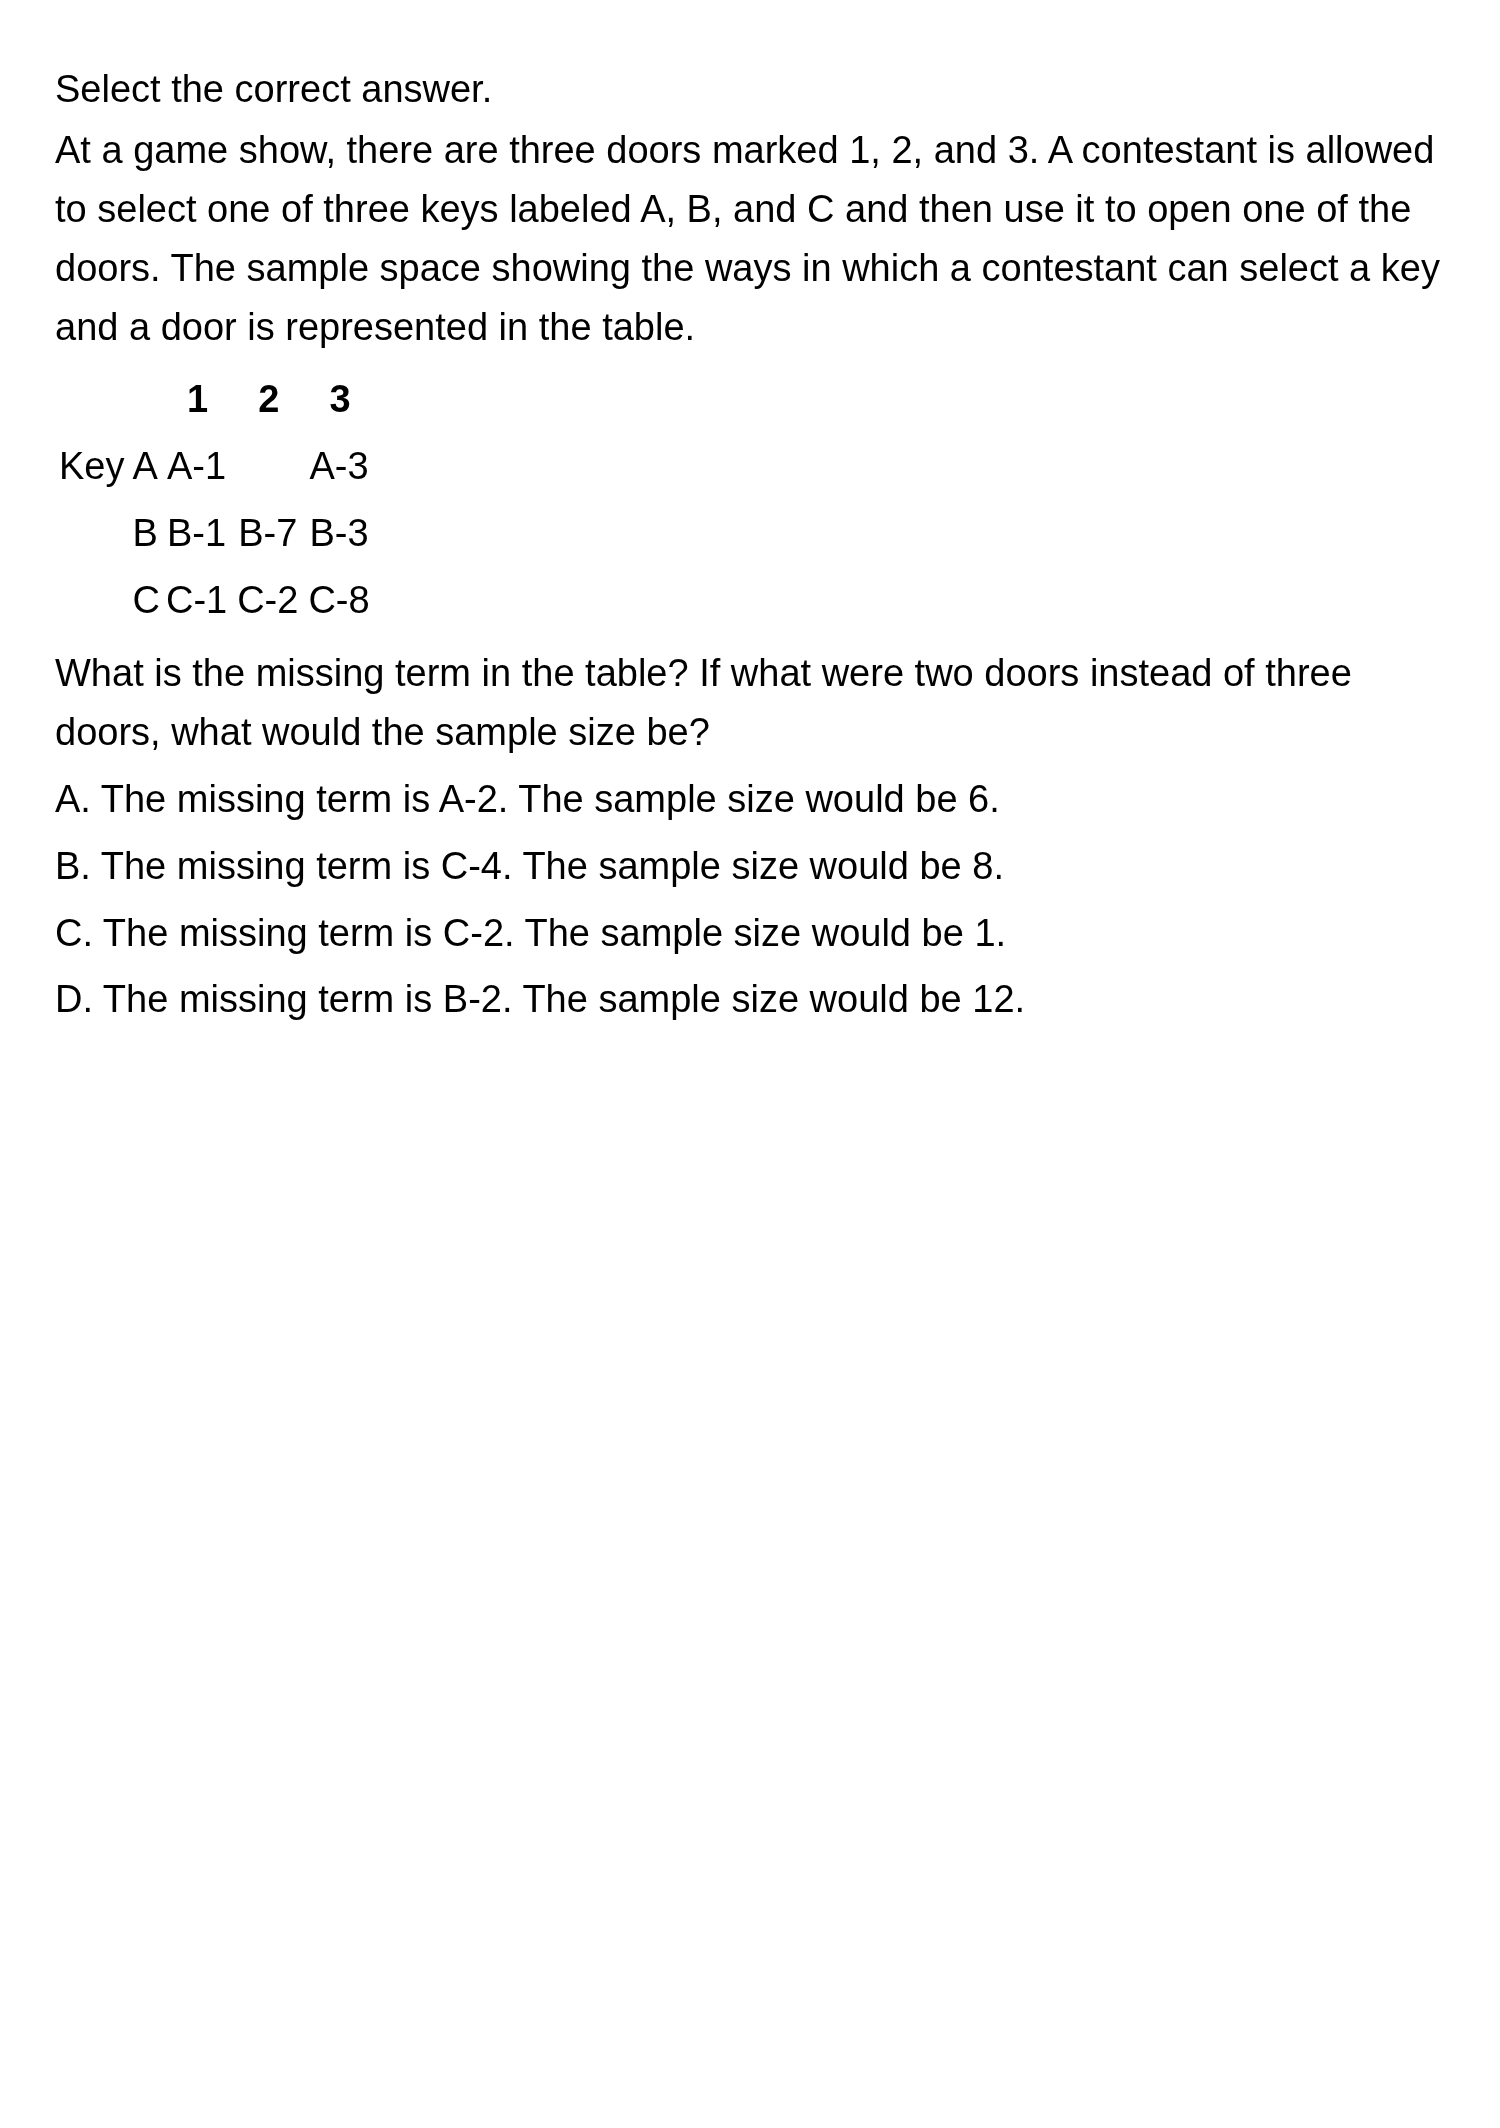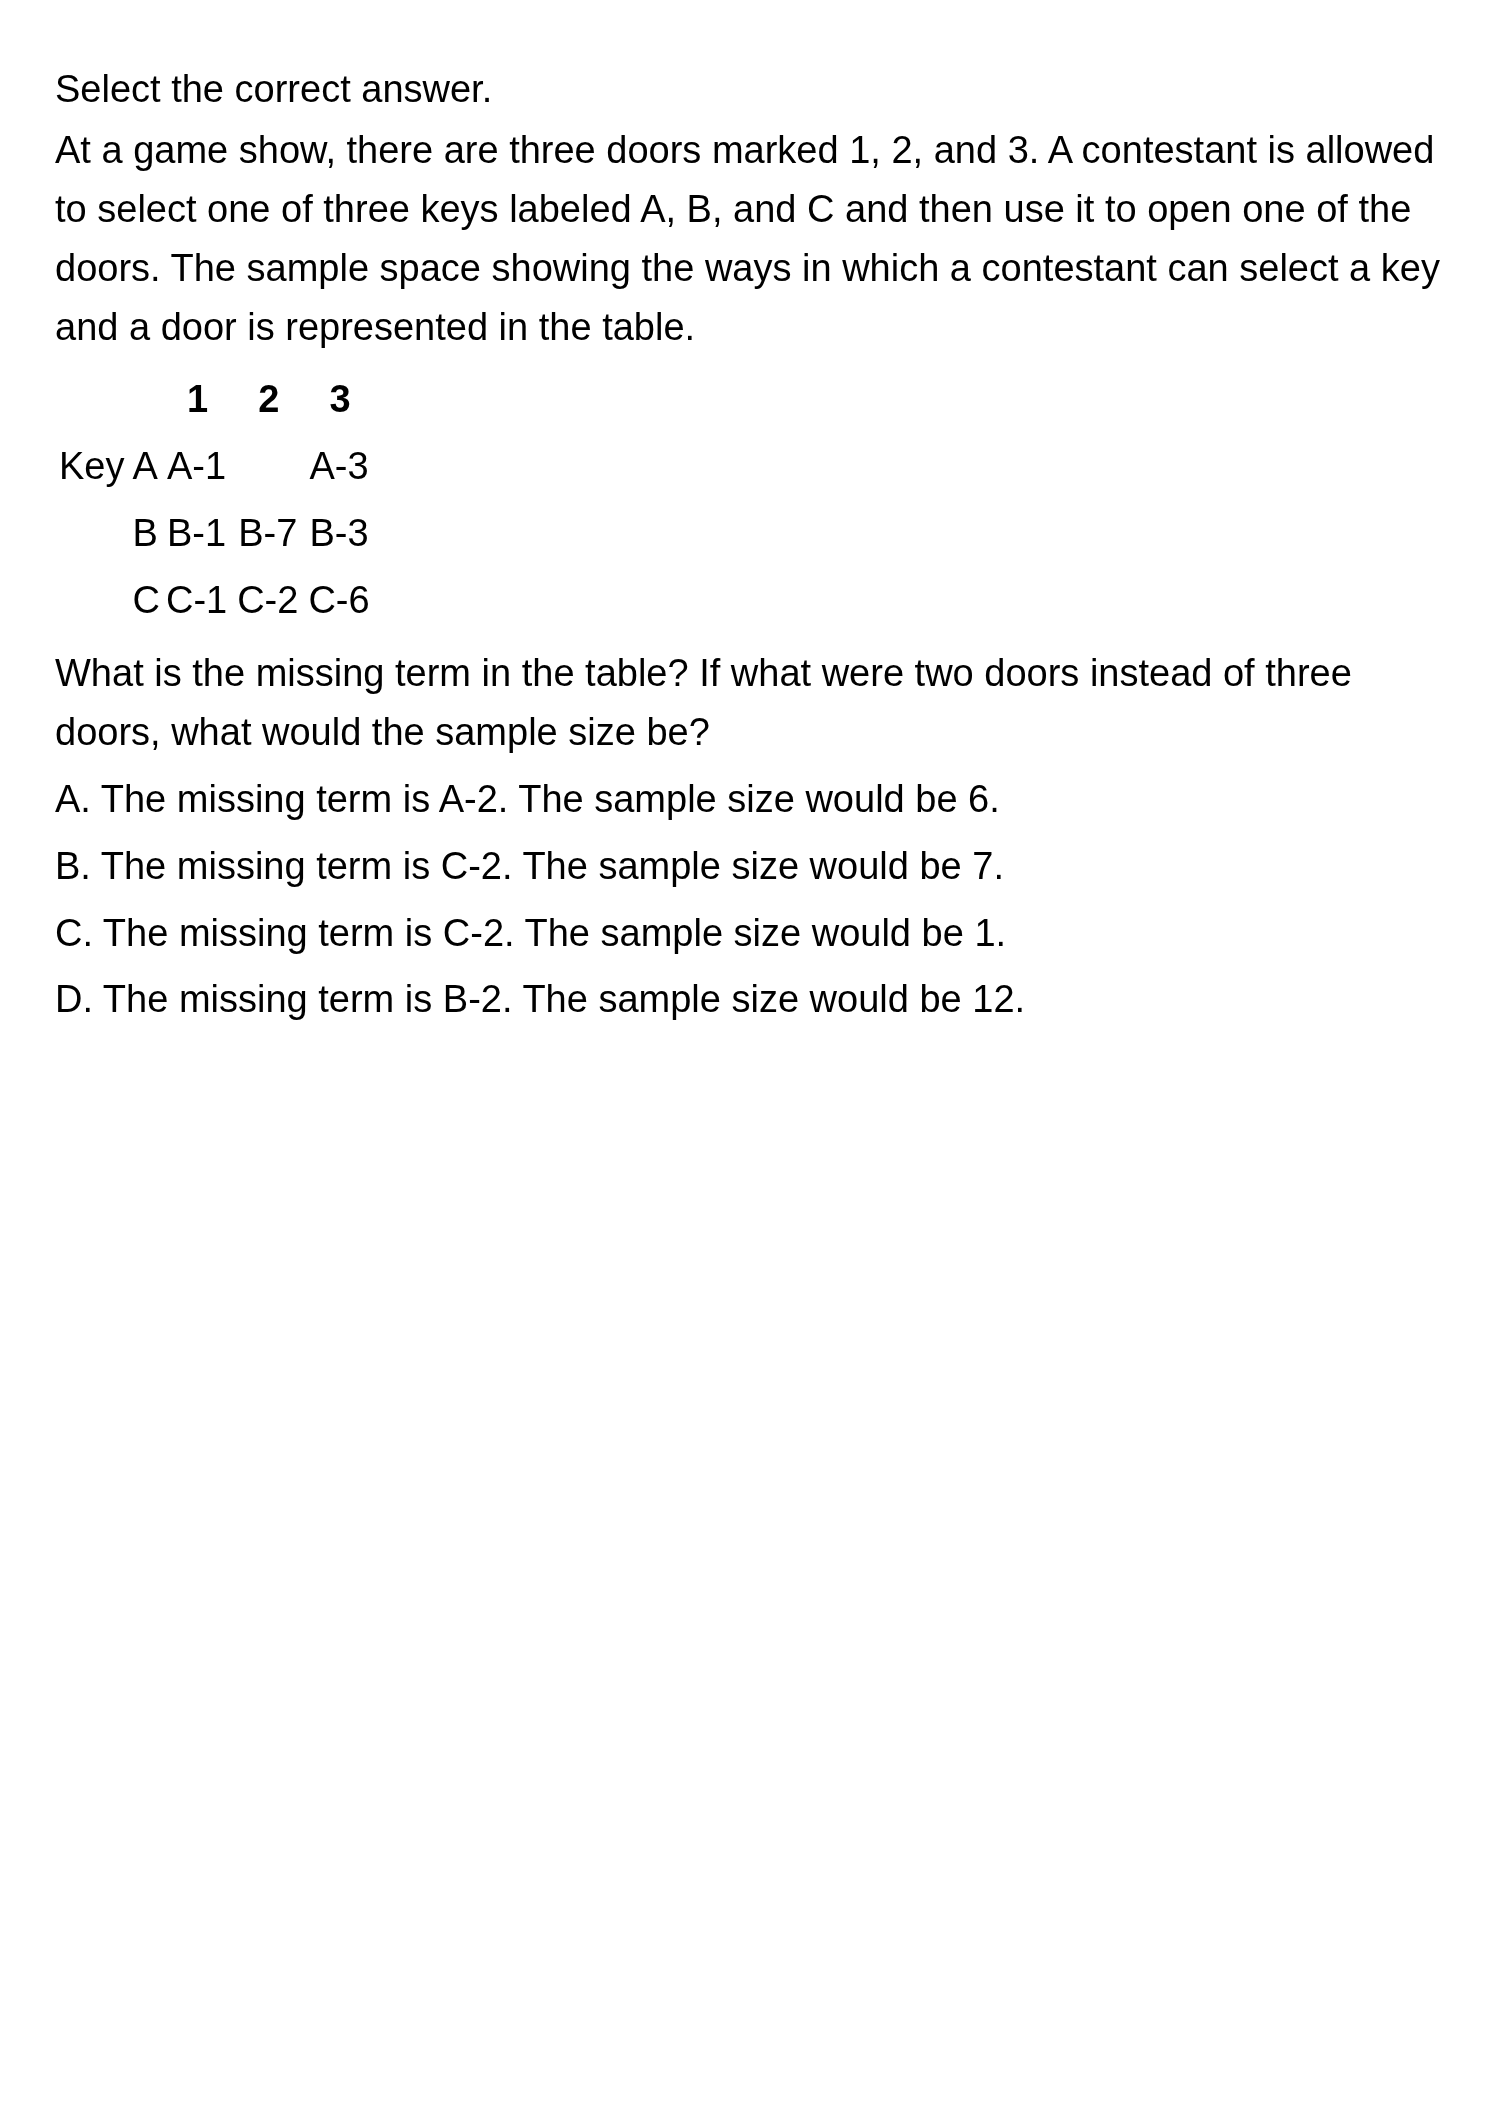--- a/index.html
+++ b/index.html
@@ -83,23 +83,23 @@
     <td class="row-label">B</td>
     <td class="cell">B-1</td>
     <td class="cell">B-7</td>
     <td class="cell">B-3</td>
   </tr>
   <tr>
     <td></td>
     <td class="row-label">C</td>
     <td class="cell">C-1</td>
     <td class="cell">C-2</td>
-    <td class="cell">C-6</td>
+    <td class="cell">C-8</td>
   </tr>
 </tbody>
   </table>
 
 <div class="question-text">What is the missing term in the table? If what were two doors instead of three doors, what would the sample size be?</div>
 
 <div class="option">A. The missing term is A-2. The sample size would be 6.</div>
-<div class="option">B. The missing term is C-2. The sample size would be 7.</div>
+<div class="option">B. The missing term is C-4. The sample size would be 8.</div>
 <div class="option">C. The missing term is C-2. The sample size would be 1.</div>
 <div class="option">D. The missing term is B-2. The sample size would be 12.</div>
 
 </body></html>

